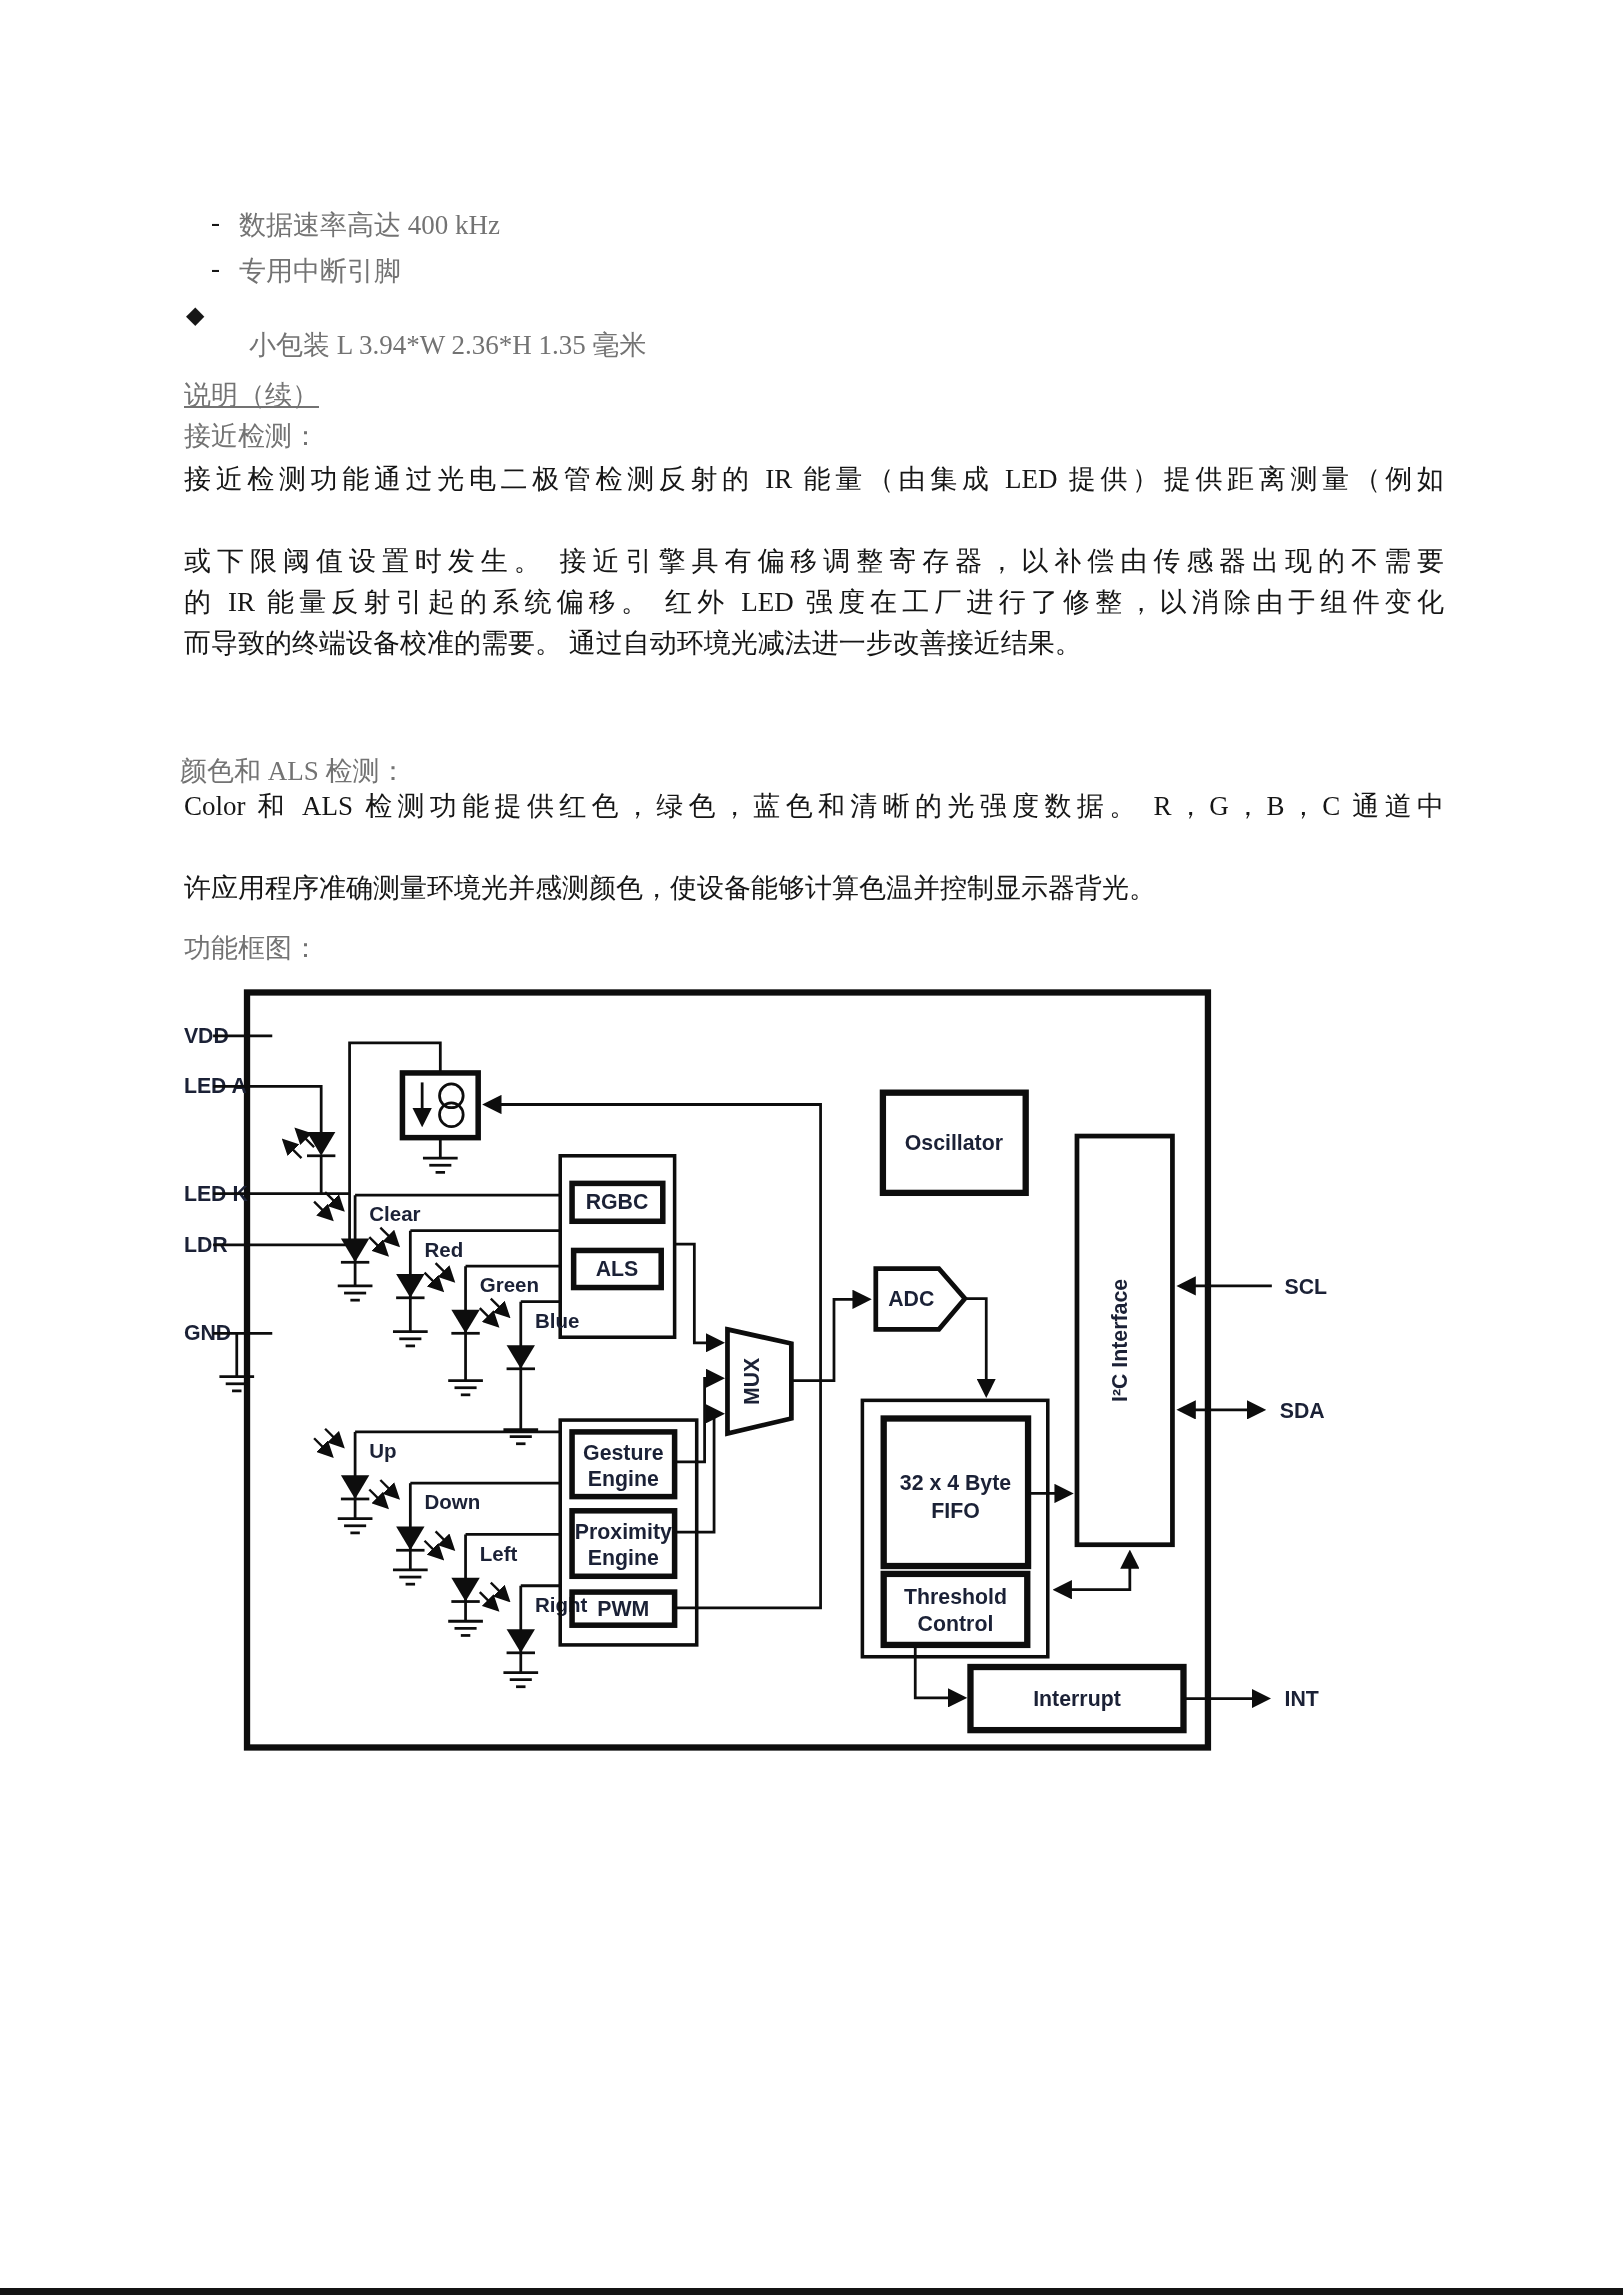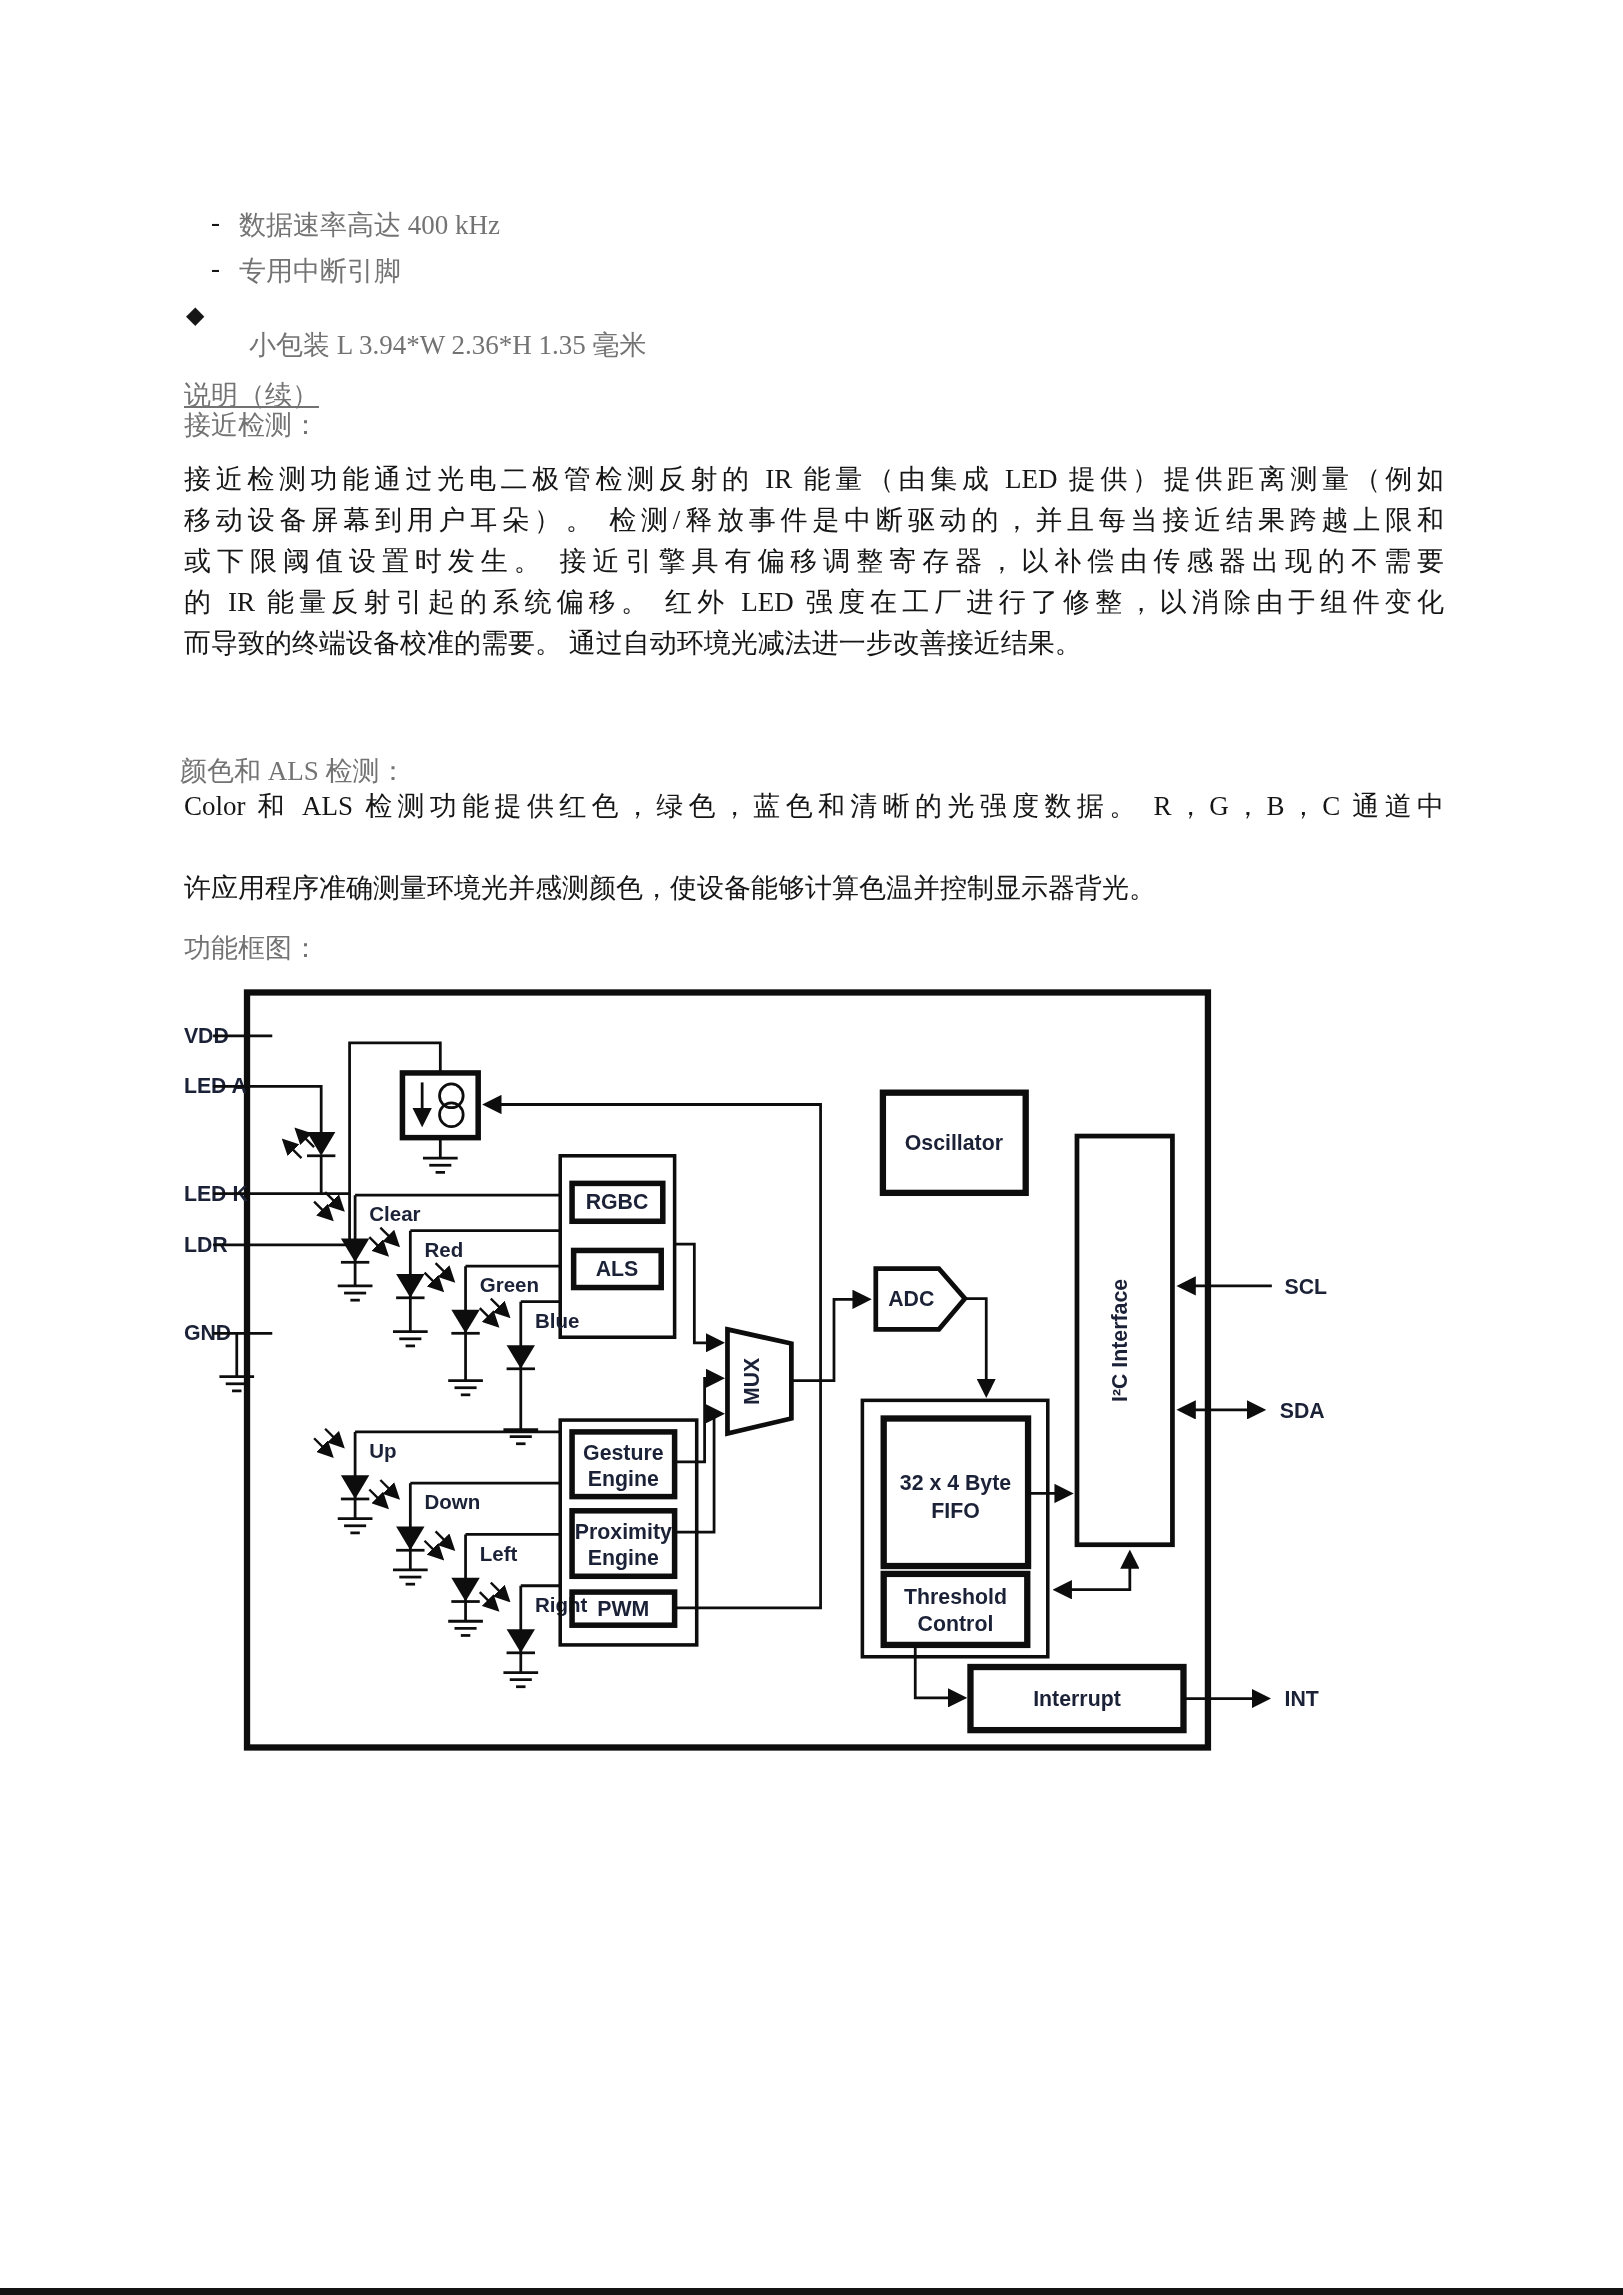--- a/index.html
+++ b/index.html
@@ -33,24 +33,23 @@
   <span class="marker" style="left:211px;top:207px;">-</span>
   <span class="t" style="left:239px;top:207px;">数据速率高达 400 kHz</span>
 
   <span class="marker" style="left:211px;top:253px;">-</span>
   <span class="t" style="left:239px;top:253px;">专用中断引脚</span>
 
   <span class="marker diamond" style="left:186px;top:301px;">◆</span>
   <span class="t" style="left:249px;top:298px;margin-top:29px;">小包装 L 3.94*W 2.36*H 1.35 毫米</span>
 
   <span class="t" style="left:184px;top:377px;text-decoration:underline;">说明（续）</span>
-  <span class="t" style="left:184px;top:407px;">接近检测：</span>
+  <span class="t" style="left:184px;top:418px;">接近检测：</span>
 
   <div class="jline" style="top:461px;">接近检测功能通过光电二极管检测反射的 IR 能量（由集成 LED 提供）提供距离测量（例如</div>
-  <div class="jline" style="top:502px;">移动设备屏幕到用户耳朵）。 检测/释放事件是中断驱动的，并且每当接近结果跨越上限和</div>
   <div class="jline" style="top:543px;">或下限阈值设置时发生。 接近引擎具有偏移调整寄存器，以补偿由传感器出现的不需要</div>
   <div class="jline last" style="top:625px;">而导致的终端设备校准的需要。 通过自动环境光减法进一步改善接近结果。</div>
   <div class="jline" style="top:584px;">的 IR 能量反射引起的系统偏移。 红外 LED 强度在工厂进行了修整，以消除由于组件变化</div>
 
   <span class="t" style="left:180px;top:745px;margin-top:8px;">颜色和 ALS 检测：</span>
   <div class="jline" style="top:788px;">Color 和 ALS 检测功能提供红色，绿色，蓝色和清晰的光强度数据。 R，G，B，C 通道中</div>
   <div class="jline last" style="top:870px;">许应用程序准确测量环境光并感测颜色，使设备能够计算色温并控制显示器背光。</div>
 
   <span class="t" style="left:184px;top:930px;">功能框图：</span>
 

